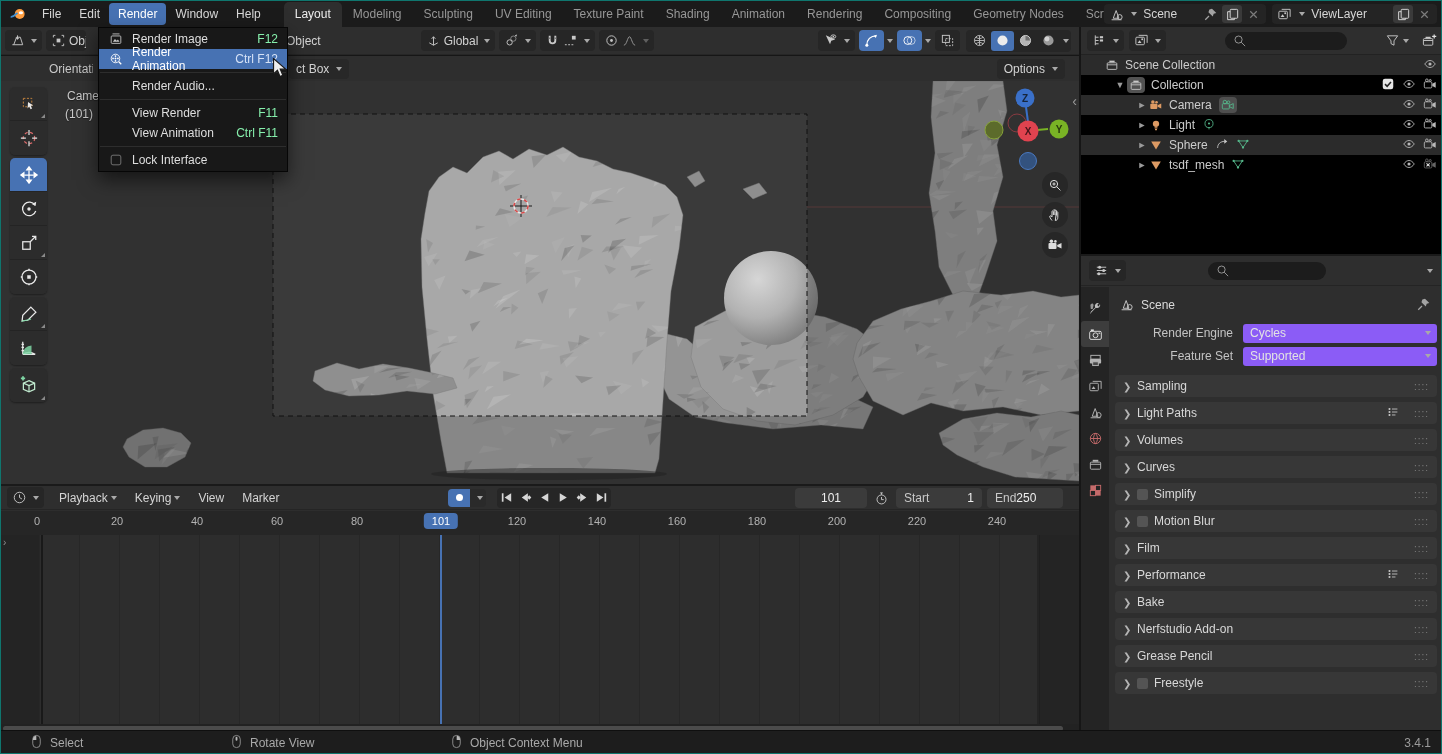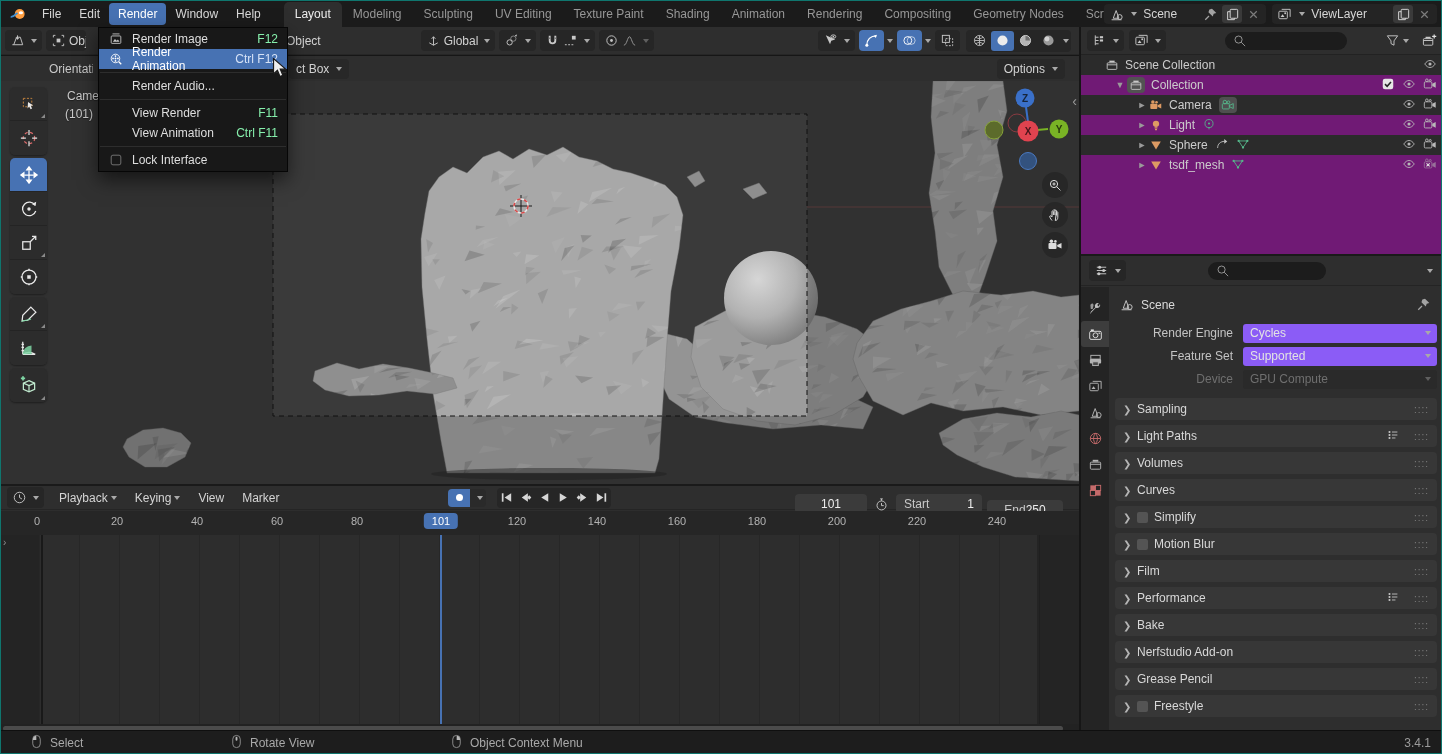--- a/index.html
+++ b/index.html
@@ -59,21 +59,21 @@
   .chip{position:absolute;top:2px;transform:translateX(-50%);background:#4772b3;color:#fff;font-size:11px;padding:2px 8px;border-radius:4px;}
   .playline{position:absolute;top:0;bottom:0;width:2px;background:#4772b3;}
   .tl-menu{padding:0 9px;color:#d4d4d4;display:flex;align-items:center;}
   .transport{display:flex;align-items:center;background:#262626;border-radius:4px;height:20px;margin-left:6px;}
   .tbtn{width:19px;height:18px;display:flex;align-items:center;justify-content:center;}
   .framebox{display:flex;align-items:center;background:#3b3b3b;border-radius:4px;height:20px;padding:0 8px;color:#eee;}
   .tl-right{position:absolute;right:16px;top:2px;display:flex;align-items:center;gap:5px;}
 
   
   .rightcol{position:absolute;left:1080px;top:26px;width:362px;bottom:23px;background:#282828;}
-  .outliner{position:absolute;left:0;top:0;width:100%;height:227px;background:#701a75;overflow:hidden;}
+  .outliner{position:absolute;left:0;top:0;width:100%;height:227px;background:#000000;overflow:hidden;}
   .o-header{height:28px;background:#2e2e2e;border-bottom:1px solid #222;display:flex;align-items:center;padding:0 6px;gap:5px;}
   .search{display:flex;align-items:center;background:#1c1c1c;border-radius:10px;height:18px;padding:0 7px;gap:4px;}
   .orow{height:20px;display:flex;align-items:center;position:relative;font-size:12px;color:#cccccc;}
   .orow:nth-child(odd){background:#2b2b2b;}
   .orow .rt{position:absolute;right:6px;display:flex;gap:7px;align-items:center;}
   .exp{width:10px;color:#9a9a9a;font-size:9px;text-align:center;margin-right:2px;}
   .databadge{background:#4f4f4f;border-radius:4px;padding:1px 2px;line-height:0;}
   .iconbg{background:#525252;border-radius:4px;padding:1px 2px;line-height:0;}
 
   .props{position:absolute;left:0;top:227px;bottom:0;width:100%;background:#2e2e2e;border-top:2px solid #1a1a1a;}
@@ -948,21 +948,21 @@
             <span>101</span>
           </div>
         <span class="ic" style="margin:0 2px;"><svg width="15" height="15" viewBox="0 0 16 16">
               <circle cx="8" cy="9" r="4.8" stroke="#c8c8c8" fill="none"></circle>
               <path d="M8 6.4v2.8h2.4M6.6 2h2.8M8 2v2" stroke="#c8c8c8" fill="none"></path>
             </svg></span>
         <div class="framebox" style="width:86px;justify-content:space-between;">
           <span style="color:#c9c9c9;">Start</span>
             <span>1</span>
         </div>
-        <div class="framebox" style="width:76px;justify-content:center;margin-top:12px;">
+        <div class="framebox" style="width:76px;justify-content:flex-start;">
           <span style="color:#c9c9c9;">End</span>
             <span>250</span>
         </div>
       </div>
     </div>
     <div class="tl-ruler" id="ruler">
         <span class="rlabel" style="left:36px">0</span>
         <span class="rlabel" style="left:116px">20</span>
         <span class="rlabel" style="left:196px">40</span>
         <span class="rlabel" style="left:276px">60</span>
@@ -1313,24 +1313,20 @@
         </div>
         <div id="pfields">
             <div class="frow">
    <span class="lbl">Render Engine</span>
    <span class="fld">Cycles<span class="chev"></span></span>
             </div>
             <div class="frow">
    <span class="lbl">Feature Set</span>
    <span class="fld">Supported<span class="chev"></span></span>
             </div>
-            <div class="frow disabled">
-   <span class="lbl">Device</span>
-   <span class="fld">GPU Compute<span class="chev dim"></span></span>
-            </div>
           </div>
         <div class="sections" id="psections">
             <div class="sect">
    <span class="car">❯</span>
 
    <span>Sampling</span>
    <span class="grip">::::</span>
   </div>
             <div class="sect">
    <span class="car">❯</span>

